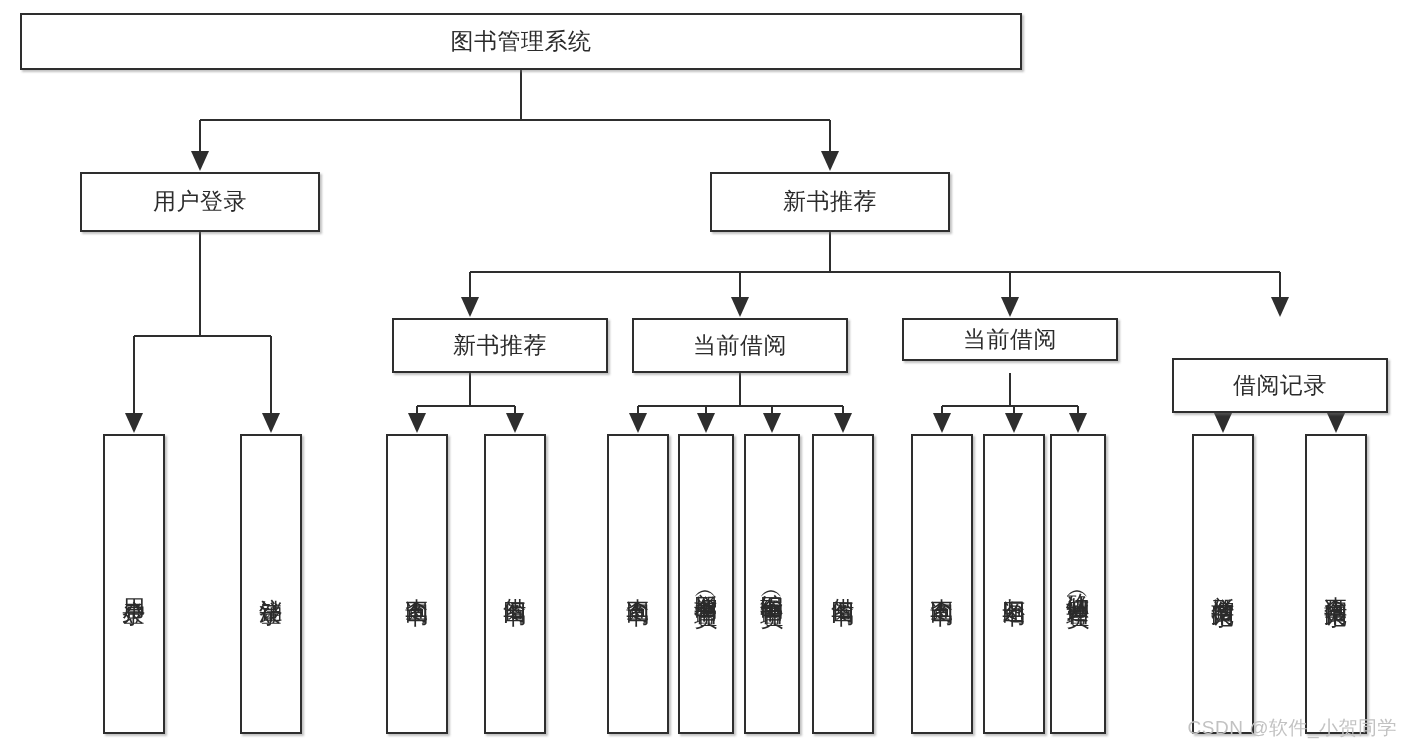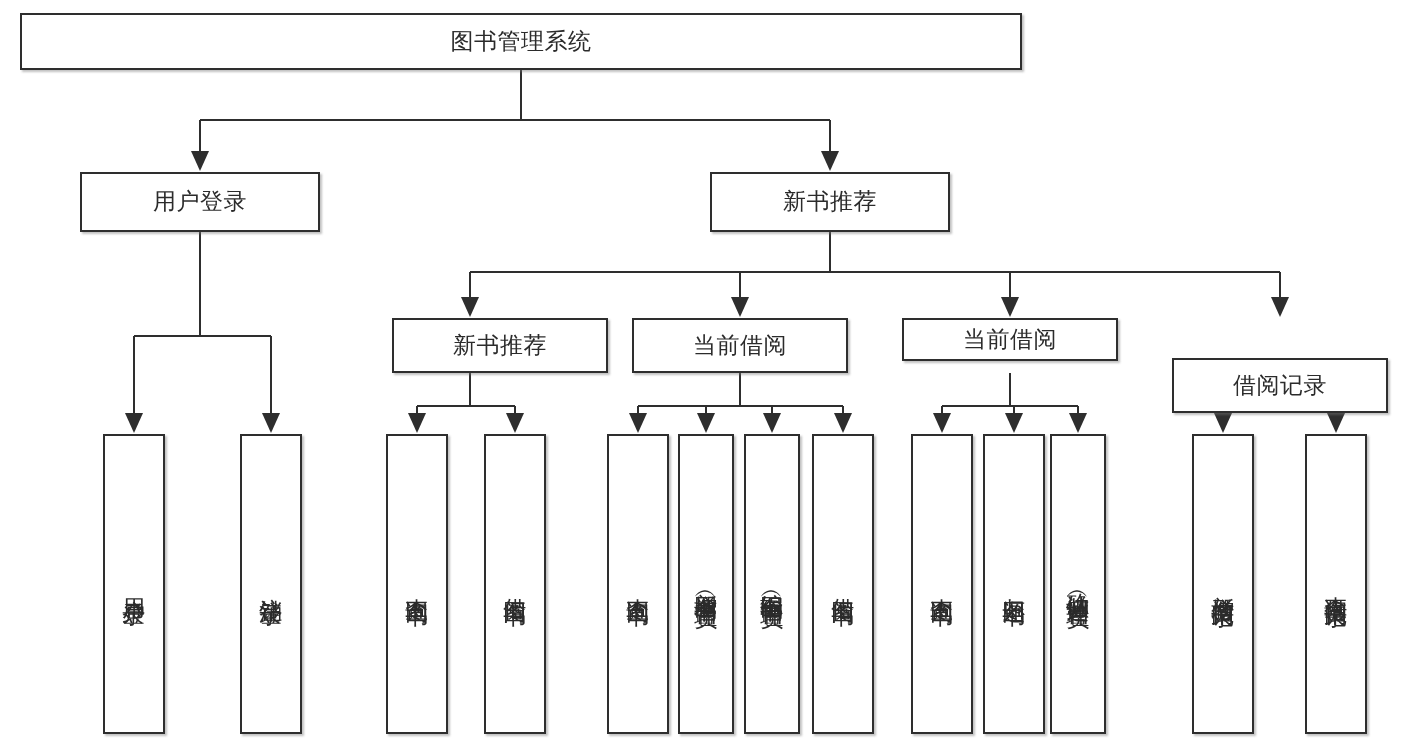--- a/index.html
+++ b/index.html
@@ -185,13 +185,14 @@
       <div class="node node-v" style="left: 1050px; top: 434px; width: 56px; height: 300px;">
         <span class="label">确认归还（管理员）</span>
       </div>
       <div class="node node-v" style="left: 1192px; top: 434px; width: 62px; height: 300px;">
         <span class="label">新增借阅记录</span>
       </div>
       <div class="node node-v" style="left: 1305px; top: 434px; width: 62px; height: 300px;">
         <span class="label">查询借阅记录</span>
       </div>
     </div>
+  <div class="watermark">CSDN @软件_小贺同学</div>
 </div>
 
 </body></html>

